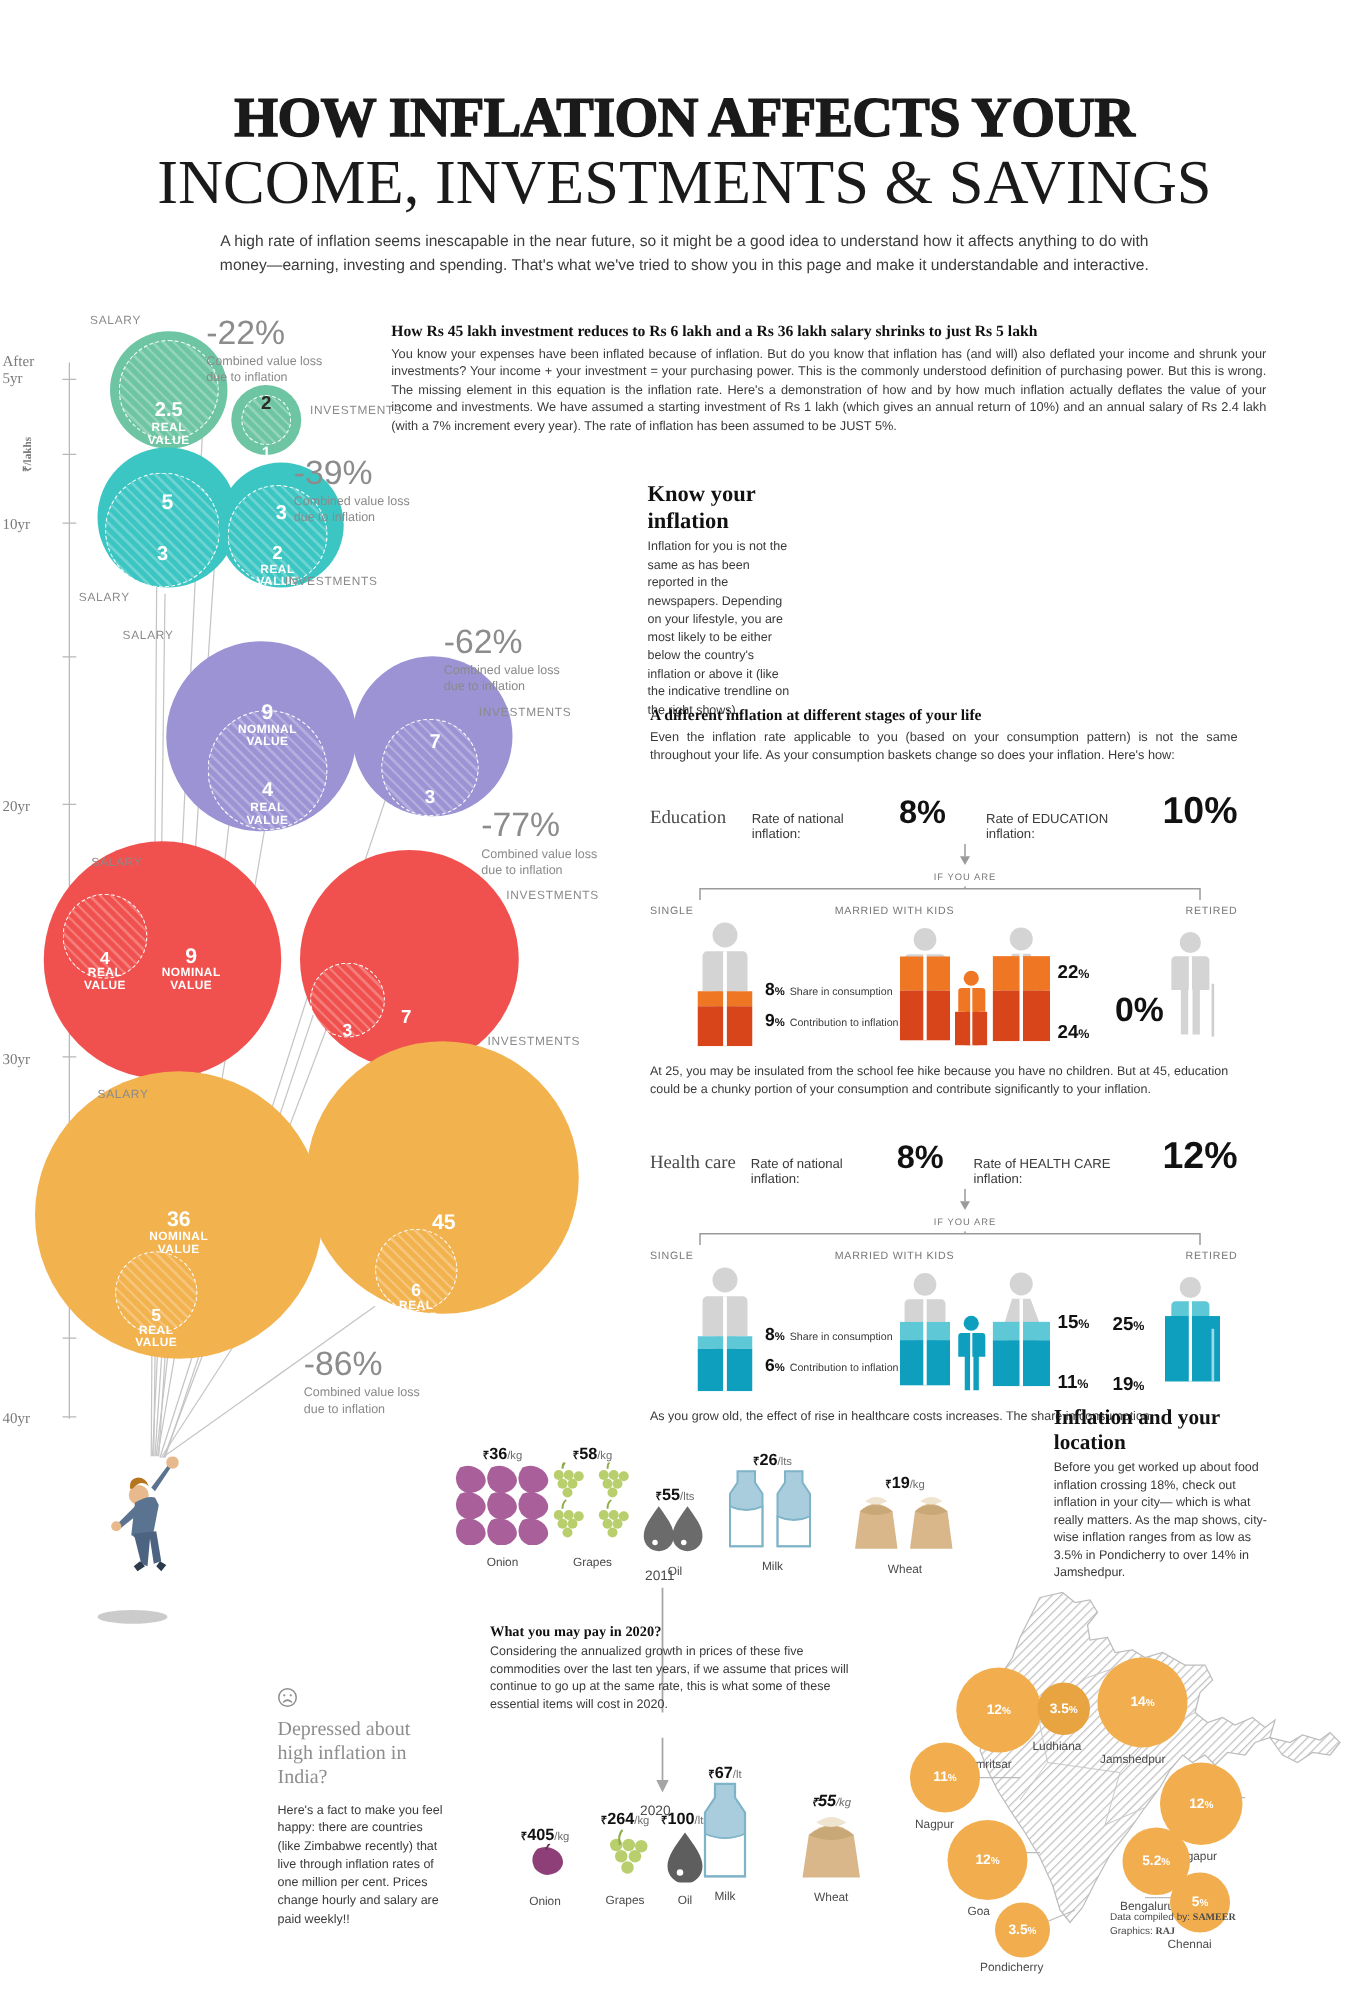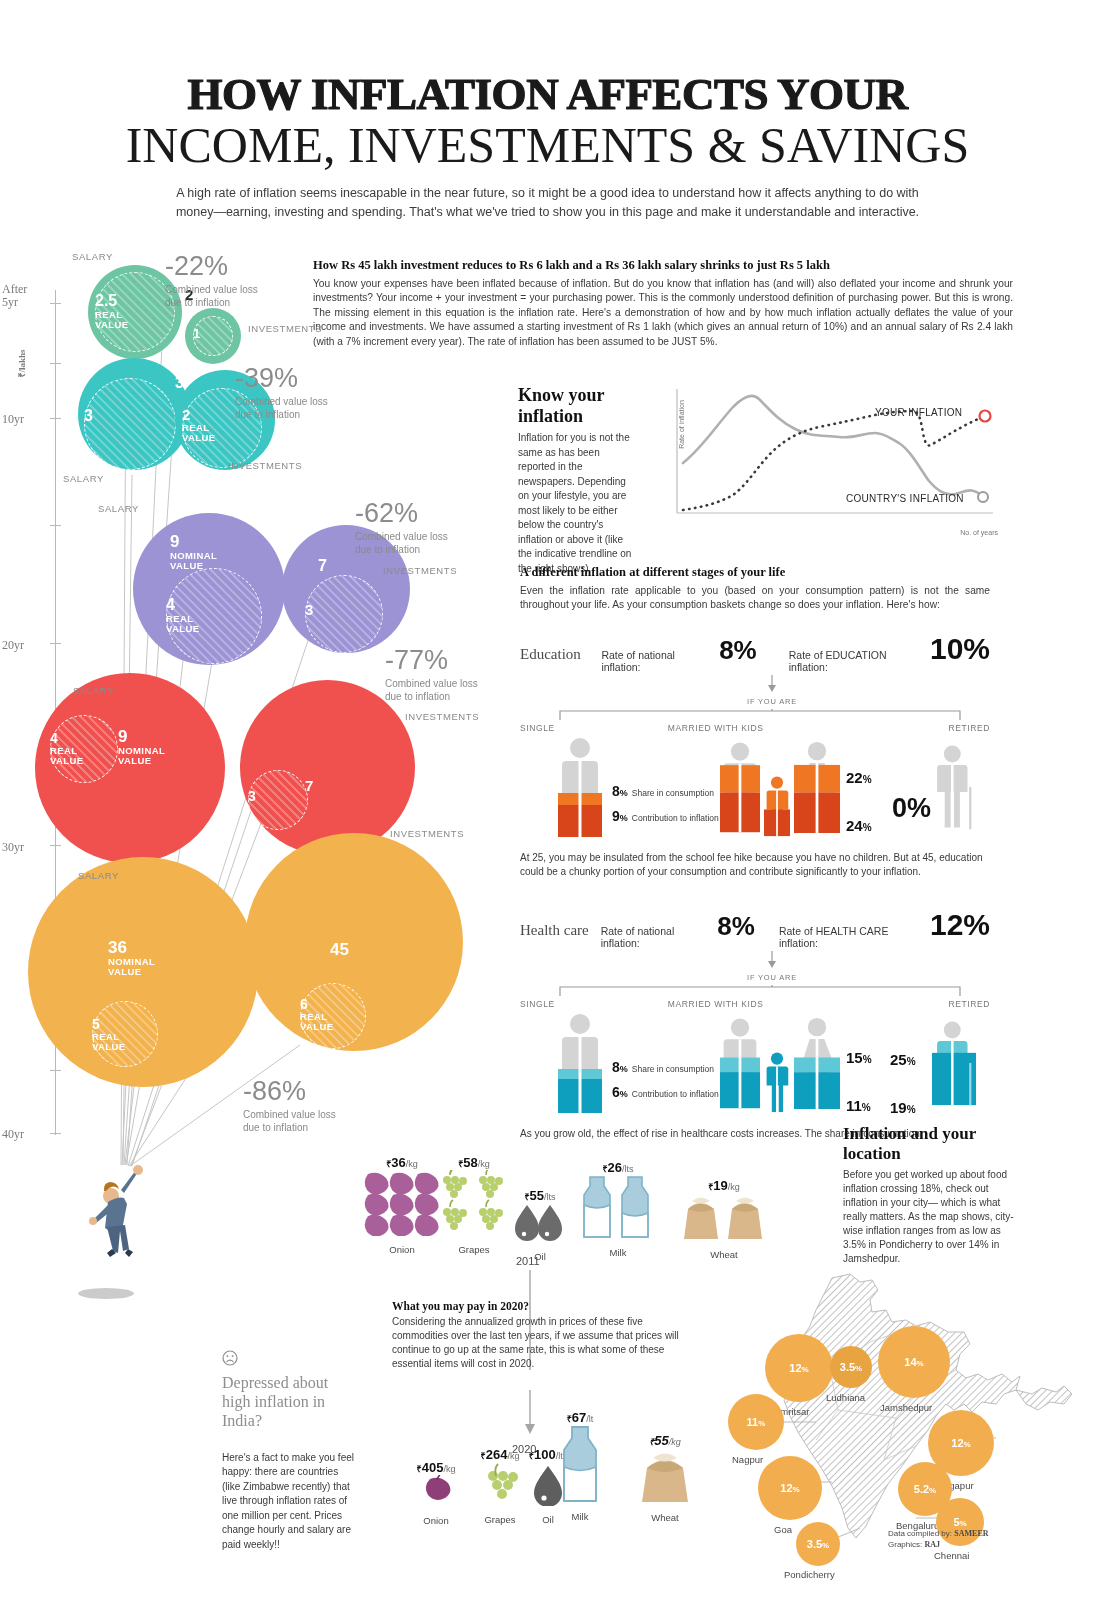--- a/index.html
+++ b/index.html
@@ -63,22 +63,22 @@
 
   .balloon { position: absolute; border-radius: 50%; }
   .inner {
     position: absolute; border-radius: 50%;
     border: 1.5px dashed rgba(255,255,255,0.92);
     background-image: repeating-linear-gradient(45deg,
       rgba(255,255,255,0.26) 0px, rgba(255,255,255,0.26) 2px,
       rgba(255,255,255,0) 2px, rgba(255,255,255,0) 6px);
   }
   .bnum {
-    position: absolute; color: #fff; text-align: left;
-    font-weight: bold; line-height: 1.05;
+    position: absolute; color: #fff; text-align: center;
+    font-weight: bold; line-height: 1.05; margin-top: 28px;
   }
   .bnum .lbl { display:block; font-size: 9.5px; letter-spacing: .4px; font-weight: bold; }
 
   .tag {
     position: absolute; font-size: 9.5px; color: #8a8a8a; letter-spacing: .6px;
   }
   .lossbox { position: absolute; }
   .lossbox .pct {
     font-size: 27px; color: #8c8c8c; font-weight: 300;
     font-family: "Liberation Sans", sans-serif; line-height: 1;
@@ -156,21 +156,21 @@
 
   .pay2020 { position:absolute; left: 392px; top: 1300px; width: 290px; }
   .pay2020 h3 { font-family:"Liberation Serif", serif; font-weight:bold; font-size:11.5px; color:#111; }
   .pay2020 p { font-size:10px; line-height:1.4; color:#3a3a3a; margin-top:3px; }
 
   .depressed { position:absolute; left: 222px; top: 1350px; width: 135px; }
   .depressed h3 {
     font-family:"Liberation Serif", serif; font-size: 16px; color:#8e8e8e;
     line-height:1.18; font-weight: normal; margin-top: 4px;
   }
-  .depressed p { font-size: 10px; line-height: 1.45; color:#3a3a3a; margin-top: 20px; }
+  .depressed p { font-size: 10px; line-height: 1.45; color:#3a3a3a; margin-top: 10px; }
 
   .credits { position:absolute; left: 888px; top: 1528px; font-size: 8px; color:#4a4a4a; line-height:1.4; }
   .credits b { font-family:"Liberation Serif", serif; }
 
   .yearlbl { position:absolute; font-size: 11px; color:#4a4a4a; }
 </style>
 </head>
 <body>
 
 <div class="page">
@@ -372,40 +372,20 @@
   </svg>
   <div class="shadow"></div>
 
   <div class="know">
     <h3>
       <span>Know your</span><br>
       <span>inflation</span>
     </h3>
     <p>Inflation for you is not the same as has been reported in the newspapers. Depending on your lifestyle, you are most likely to be either below the country's inflation or above it (like the indicative trendline on the right shows).</p>
 
-    <div class="know-chart">
-      <div class="ylab">Rate of inflation</div>
-      <svg width="335" height="140" viewBox="0 0 335 140">
-        <line x1="14" y1="4" x2="14" y2="128" stroke="#bdbdbd" stroke-width="1.2"></line>
-        <line x1="14" y1="128" x2="330" y2="128" stroke="#bdbdbd" stroke-width="1.2"></line>
-
-        <path d="M20 78 C 40 62, 52 42, 70 22 C 82 10, 90 8, 96 14 C 108 26, 116 36, 132 44
-                 C 148 52, 160 50, 176 52 C 190 54, 200 48, 212 48 C 222 48, 228 54, 236 58
-                 C 248 66, 256 82, 266 96 C 276 108, 286 112, 296 108 C 306 104, 312 104, 320 112" fill="none" stroke="#b0b0b0" stroke-width="2.6" stroke-linecap="round"></path>
-        <circle cx="320" cy="112" r="5" fill="#fff" stroke="#9a9a9a" stroke-width="2"></circle>
-
-        <path d="M20 125 C 40 122, 56 118, 70 110 C 84 100, 94 82, 108 68 C 122 54, 138 46, 156 42
-                 C 176 38, 194 34, 212 30 C 228 27, 240 26, 250 26 C 256 26, 258 36, 260 48
-                 C 262 58, 264 62, 268 60 C 282 52, 300 40, 320 32" fill="none" stroke="#3a3a3a" stroke-width="2.6" stroke-linecap="round" stroke-dasharray="0.5 5.5"></path>
-        <circle cx="322" cy="31" r="5.5" fill="#fff" stroke="#e8453c" stroke-width="2.2"></circle>
-      </svg>
-      <div class="lgd" style="left:212px; top:22px;">YOUR INFLATION</div>
-      <div class="lgd" style="left:183px; top:108px;">COUNTRY'S INFLATION</div>
-      <div class="xlab">No. of years</div>
-    </div>
   </div>
 
   <div class="stages">
     <h2 class="kicker">A different inflation at different stages of your life</h2>
     <p class="body">Even the inflation rate applicable to you (based on your consumption pattern) is not the same throughout your life. As your consumption baskets change so does your inflation. Here's how:</p>
 
     <div class="stage-block" style="margin-top:22px;">
       <div class="stage-head">
         <div class="stage-name">Education</div>
         <div class="rate-lbl">Rate of national inflation:</div>

